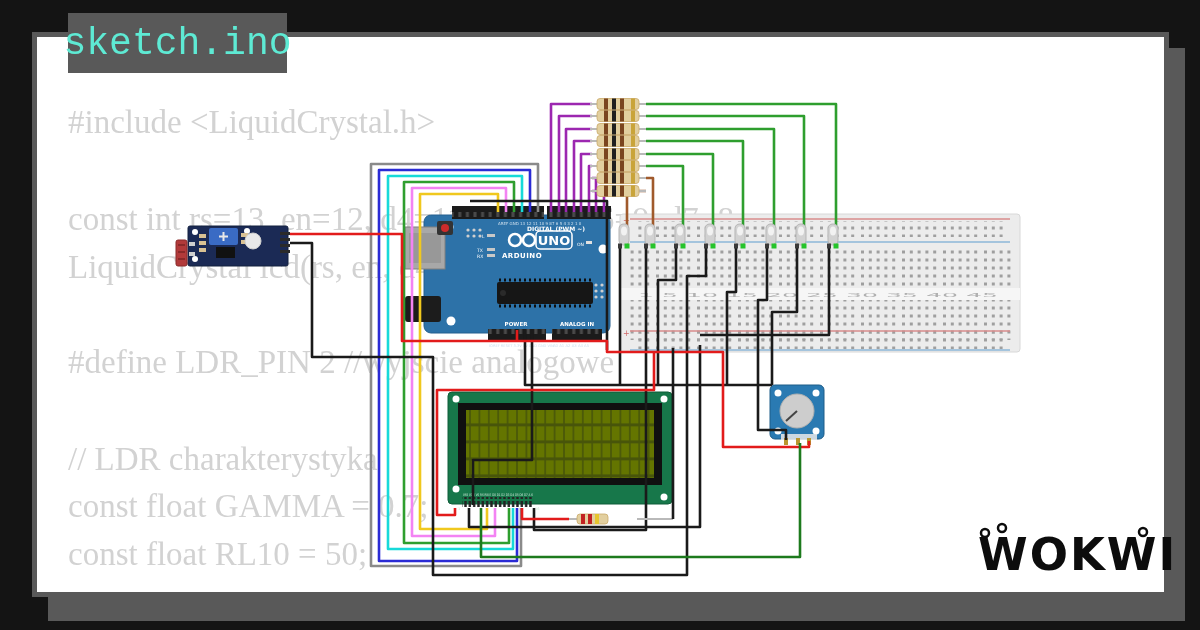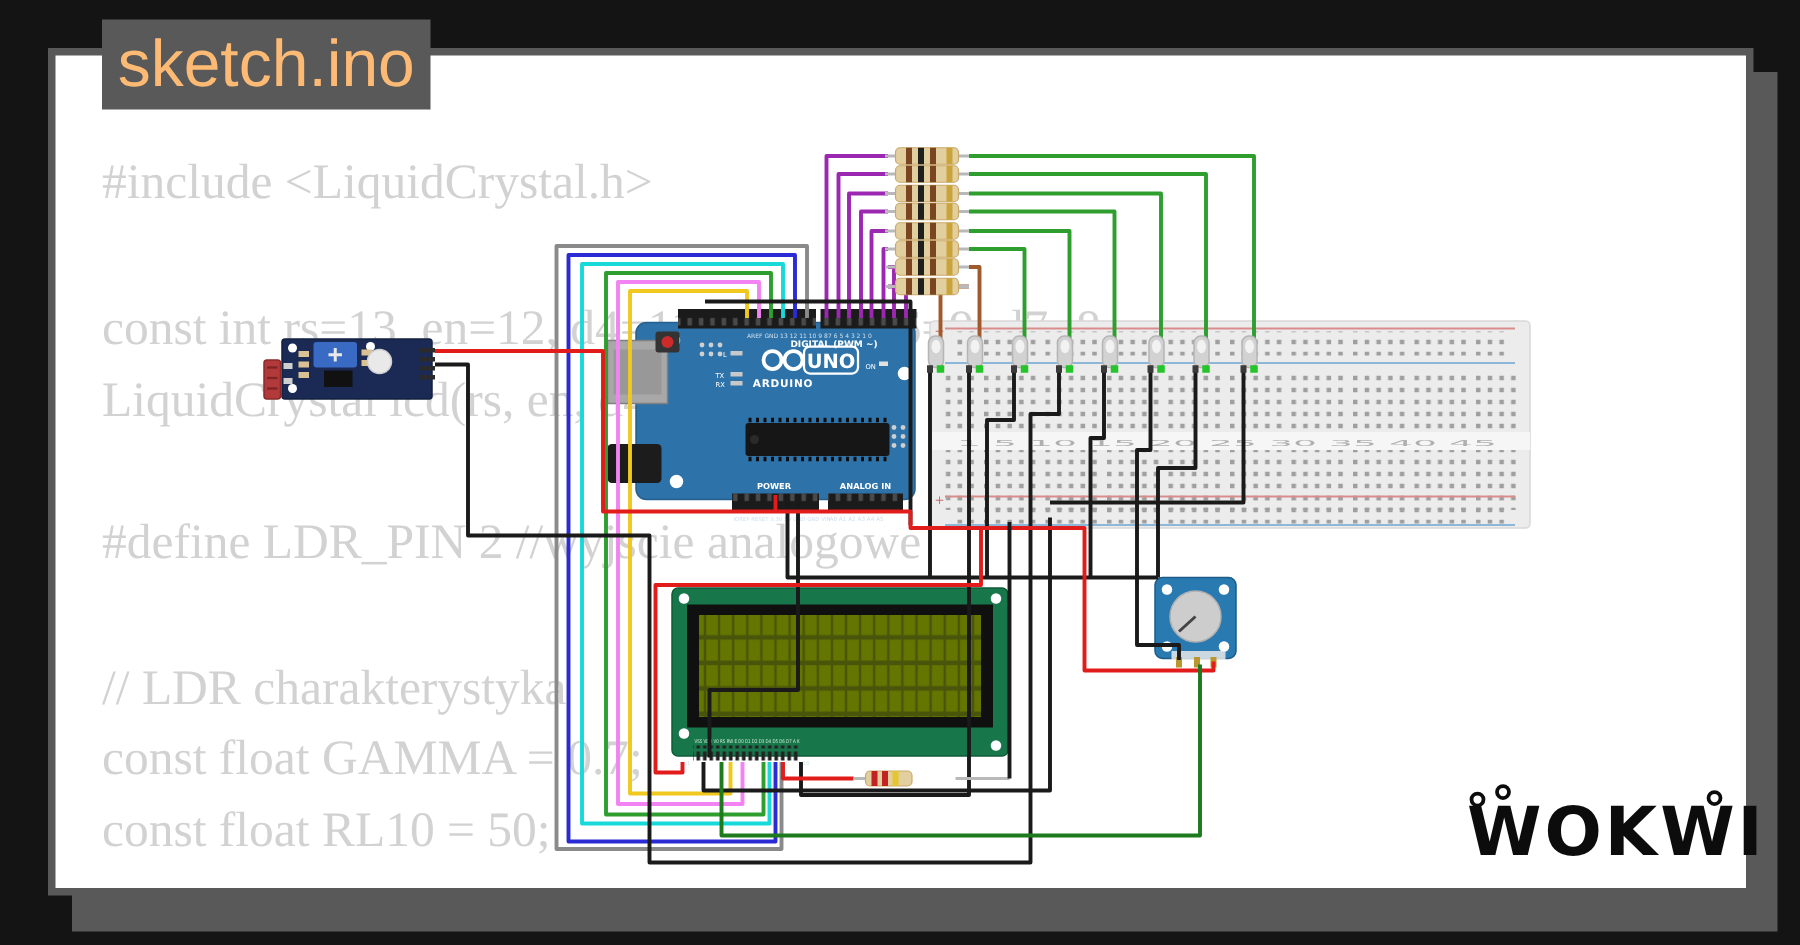--- a/index.html
+++ b/index.html
@@ -2,22 +2,22 @@
 <html><head>
 <meta charset="utf-8">
 <style>
   html,body{margin:0;padding:0;width:1200px;height:630px;overflow:hidden;
     font-family:"DejaVu Sans","Liberation Sans",sans-serif;}
   .bg{position:absolute;left:0;top:0;width:1200px;height:630px;background:#141414;}
   .shadow-rect{position:absolute;left:48px;top:48px;width:1137px;height:573px;background:#595959;}
   .border-rect{position:absolute;left:32px;top:32px;width:1137px;height:565px;background:#595959;}
   .card{position:absolute;left:37px;top:37px;width:1127px;height:555px;background:#ffffff;}
   .titlebox{position:absolute;left:68px;top:13px;width:219px;height:60px;background:#595959;
-    color:#fdba74;font-size:44px;display:flex;align-items:center;justify-content:center;
-    font-family:Liberation Sans, sans-serif;}
+    color:#5eead4;font-size:38px;display:flex;align-items:center;justify-content:center;
+    font-family:Liberation Mono, monospace;}
   .code{position:absolute;left:68px;color:#d2d2d2;font-size:33px;white-space:pre;
     font-family:Liberation Serif, serif;}
   .l1{top:104px}.l2{top:201px}.l3{top:249px}.l4{top:344px}
   .l5{top:441px}.l6{top:488px}.l7{top:536px}
   svg.layer{position:absolute;left:0;top:0;}
   text{font-family:"DejaVu Sans","Liberation Sans",sans-serif;}
 </style>
 </head>
 <body>
 

